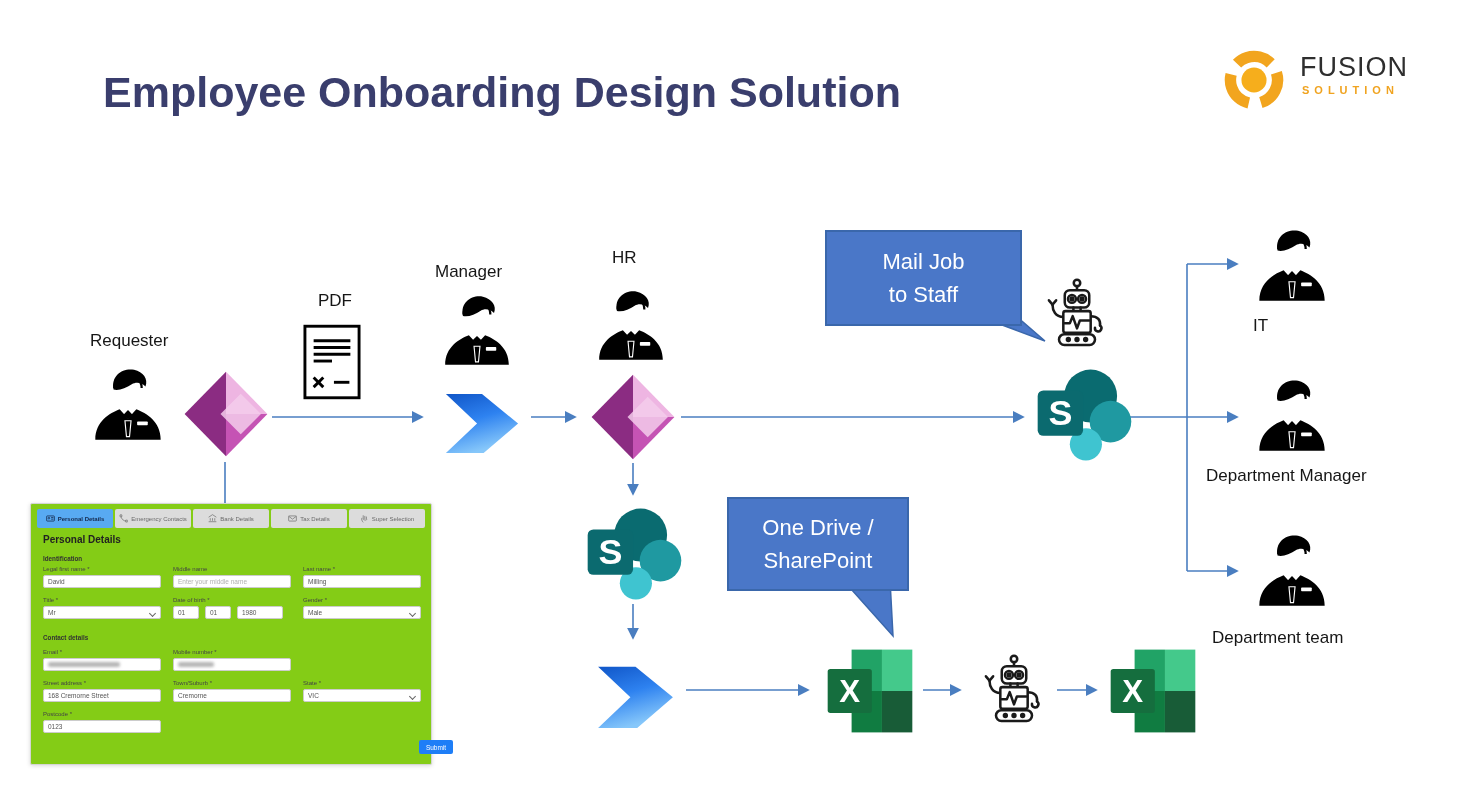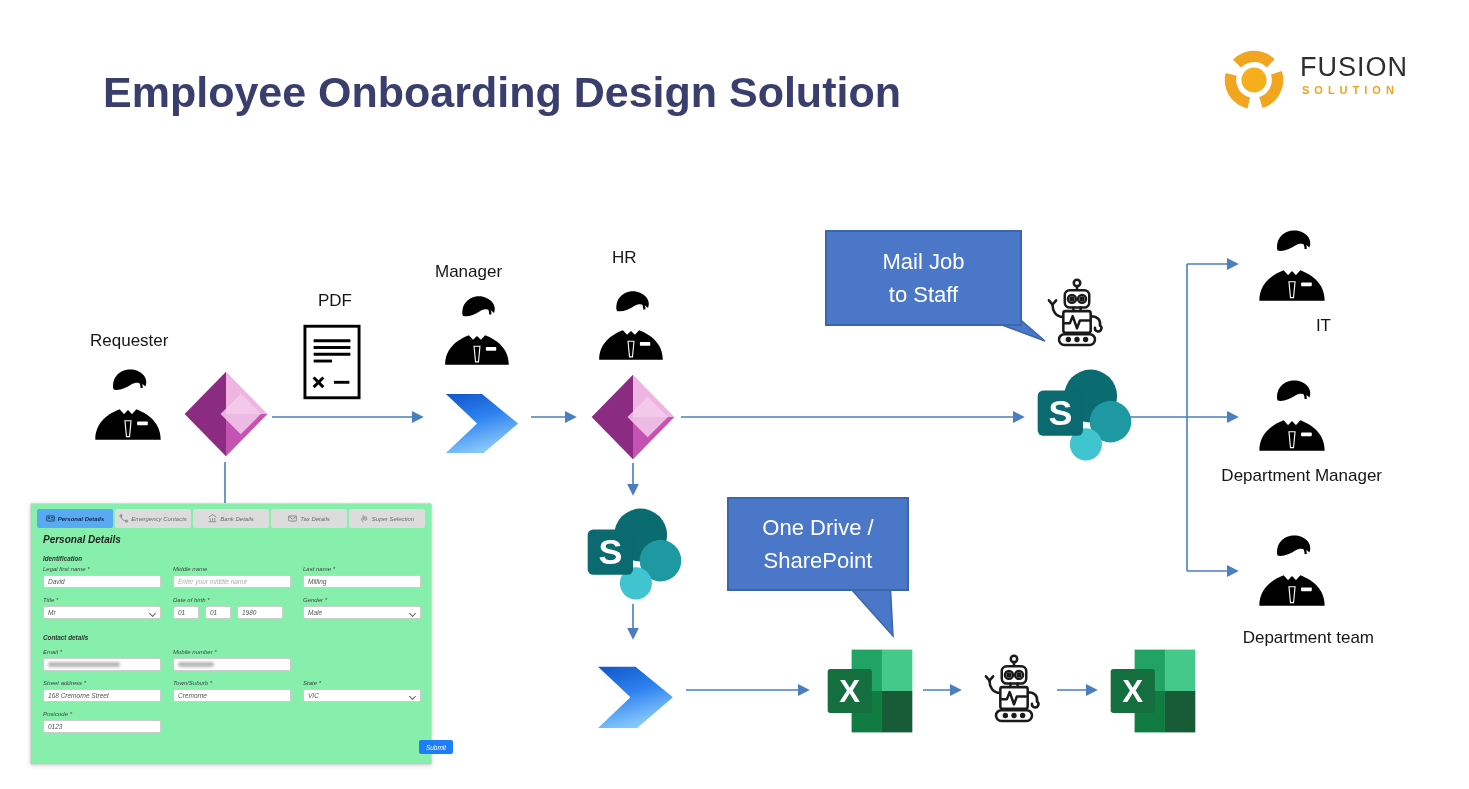--- a/index.html
+++ b/index.html
@@ -7,33 +7,33 @@
           font-family:"Liberation Sans",sans-serif;}
   .abs{position:absolute;}
   
   #page-title{left:103px;top:68px;font-size:43px;font-weight:800;color:#3a3e6d;letter-spacing:0px;}
   #logo{left:1216px;top:40px;width:215px;height:80px;}
   #logo .swirl{position:absolute;left:0;top:2px;}
   #logo .lname{position:absolute;left:84px;top:12px;font-size:27px;font-weight:400;color:#2e2e2e;letter-spacing:1px;}
   #logo .lsub{position:absolute;left:86px;top:44px;font-size:11px;font-weight:700;color:#f0a31f;letter-spacing:5px;}
   
   .dlabel{font-size:17px;color:#161616;z-index:3;}
-  .centered{text-align:right;}
+  .centered{text-align:left;}
   
   #wires{left:0;top:0;z-index:0;}
   .node{z-index:2;}
   
   .bubble{background:#4a77c8;border:2px solid #3a67ab;color:#fff;z-index:2;
           display:flex;flex-direction:column;justify-content:center;align-items:center;
           font-size:22px;line-height:33px;}
   #bubble-mail{left:825px;top:230px;width:193px;height:92px;}
   #bubble-onedrive{left:727px;top:497px;width:178px;height:90px;text-align:center;}
   
-  #form-card{left:30px;top:503px;width:400px;height:260px;background:#86efac;border:1px solid #d5d5d5;
-             box-shadow:0 1px 4px rgba(0,0,0,.15);z-index:2;border-radius:2px;font-style:italic;}
+  #form-card{left:30px;top:503px;width:400px;height:260px;background:#84cc16;border:1px solid #d5d5d5;
+             box-shadow:0 1px 4px rgba(0,0,0,.15);z-index:2;border-radius:2px;}
   #form-card *{box-sizing:border-box;}
   .tabs{position:absolute;left:6px;top:5px;width:388px;height:19px;display:flex;gap:2px;}
   .tab{flex:1;background:#dcdcdc;border-radius:2px;display:flex;align-items:center;justify-content:center;
        gap:3px;font-size:6px;color:#6a6a6a;cursor:pointer;}
   .tab.active{background:#58aaf2;color:#14284b;font-weight:700;}
   .tab svg{flex:none;}
   .fhead{position:absolute;left:12px;top:30px;font-size:10px;font-weight:700;color:#222;}
   .fsection{position:absolute;font-size:6.3px;font-weight:700;color:#333;}
   .flabel{position:absolute;font-size:6px;color:#444;}
   .finput{position:absolute;height:13px;border:1px solid #ccc;border-radius:2px;background:#fff;

